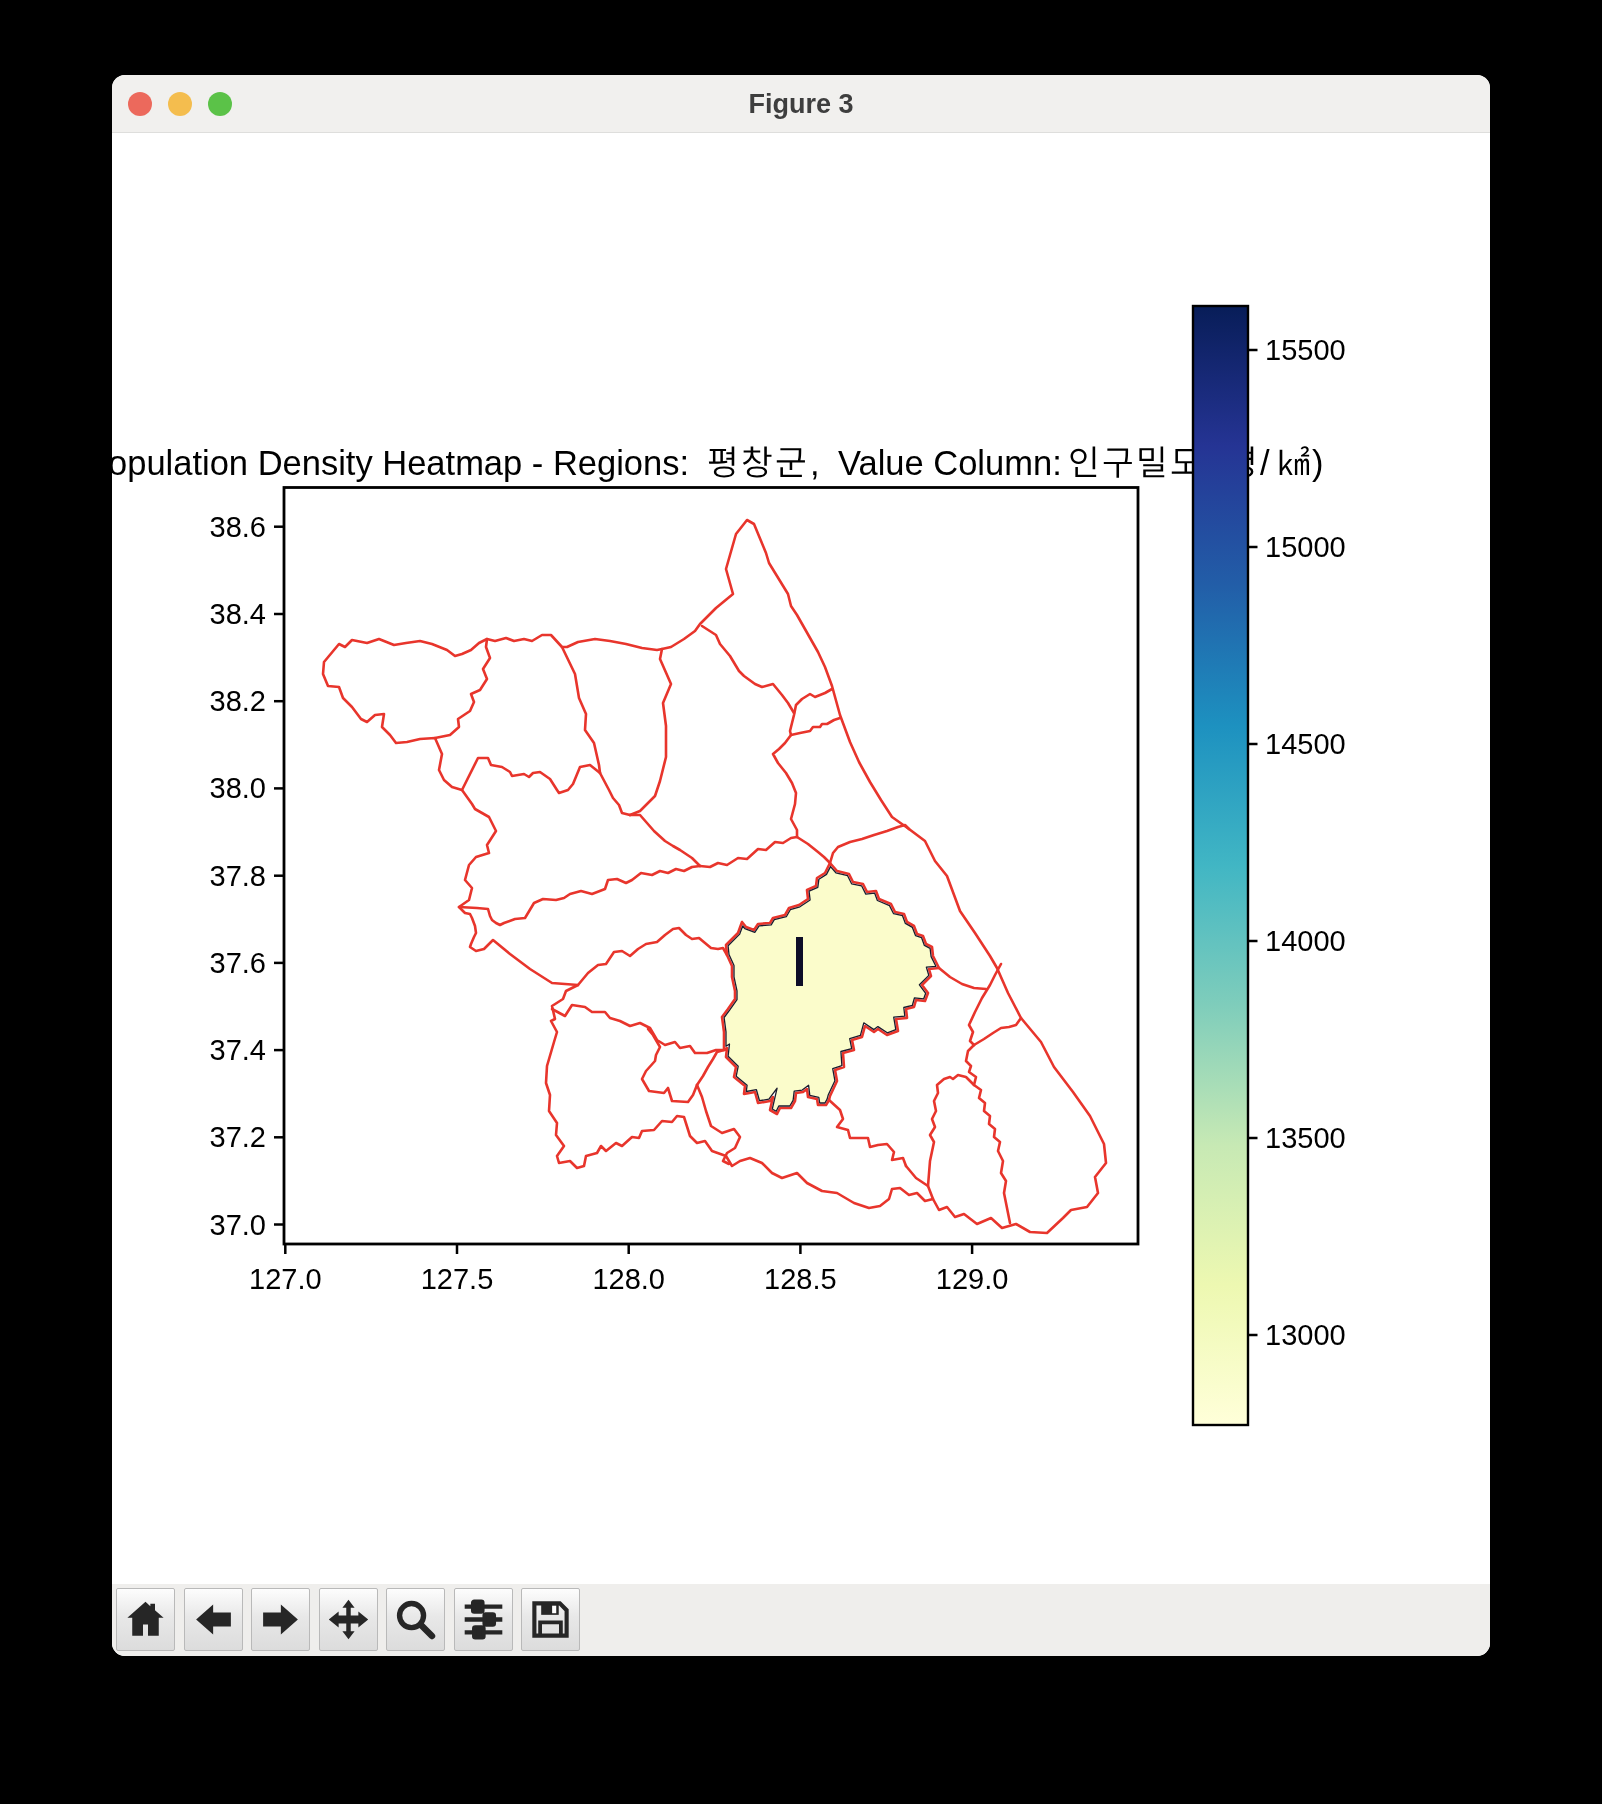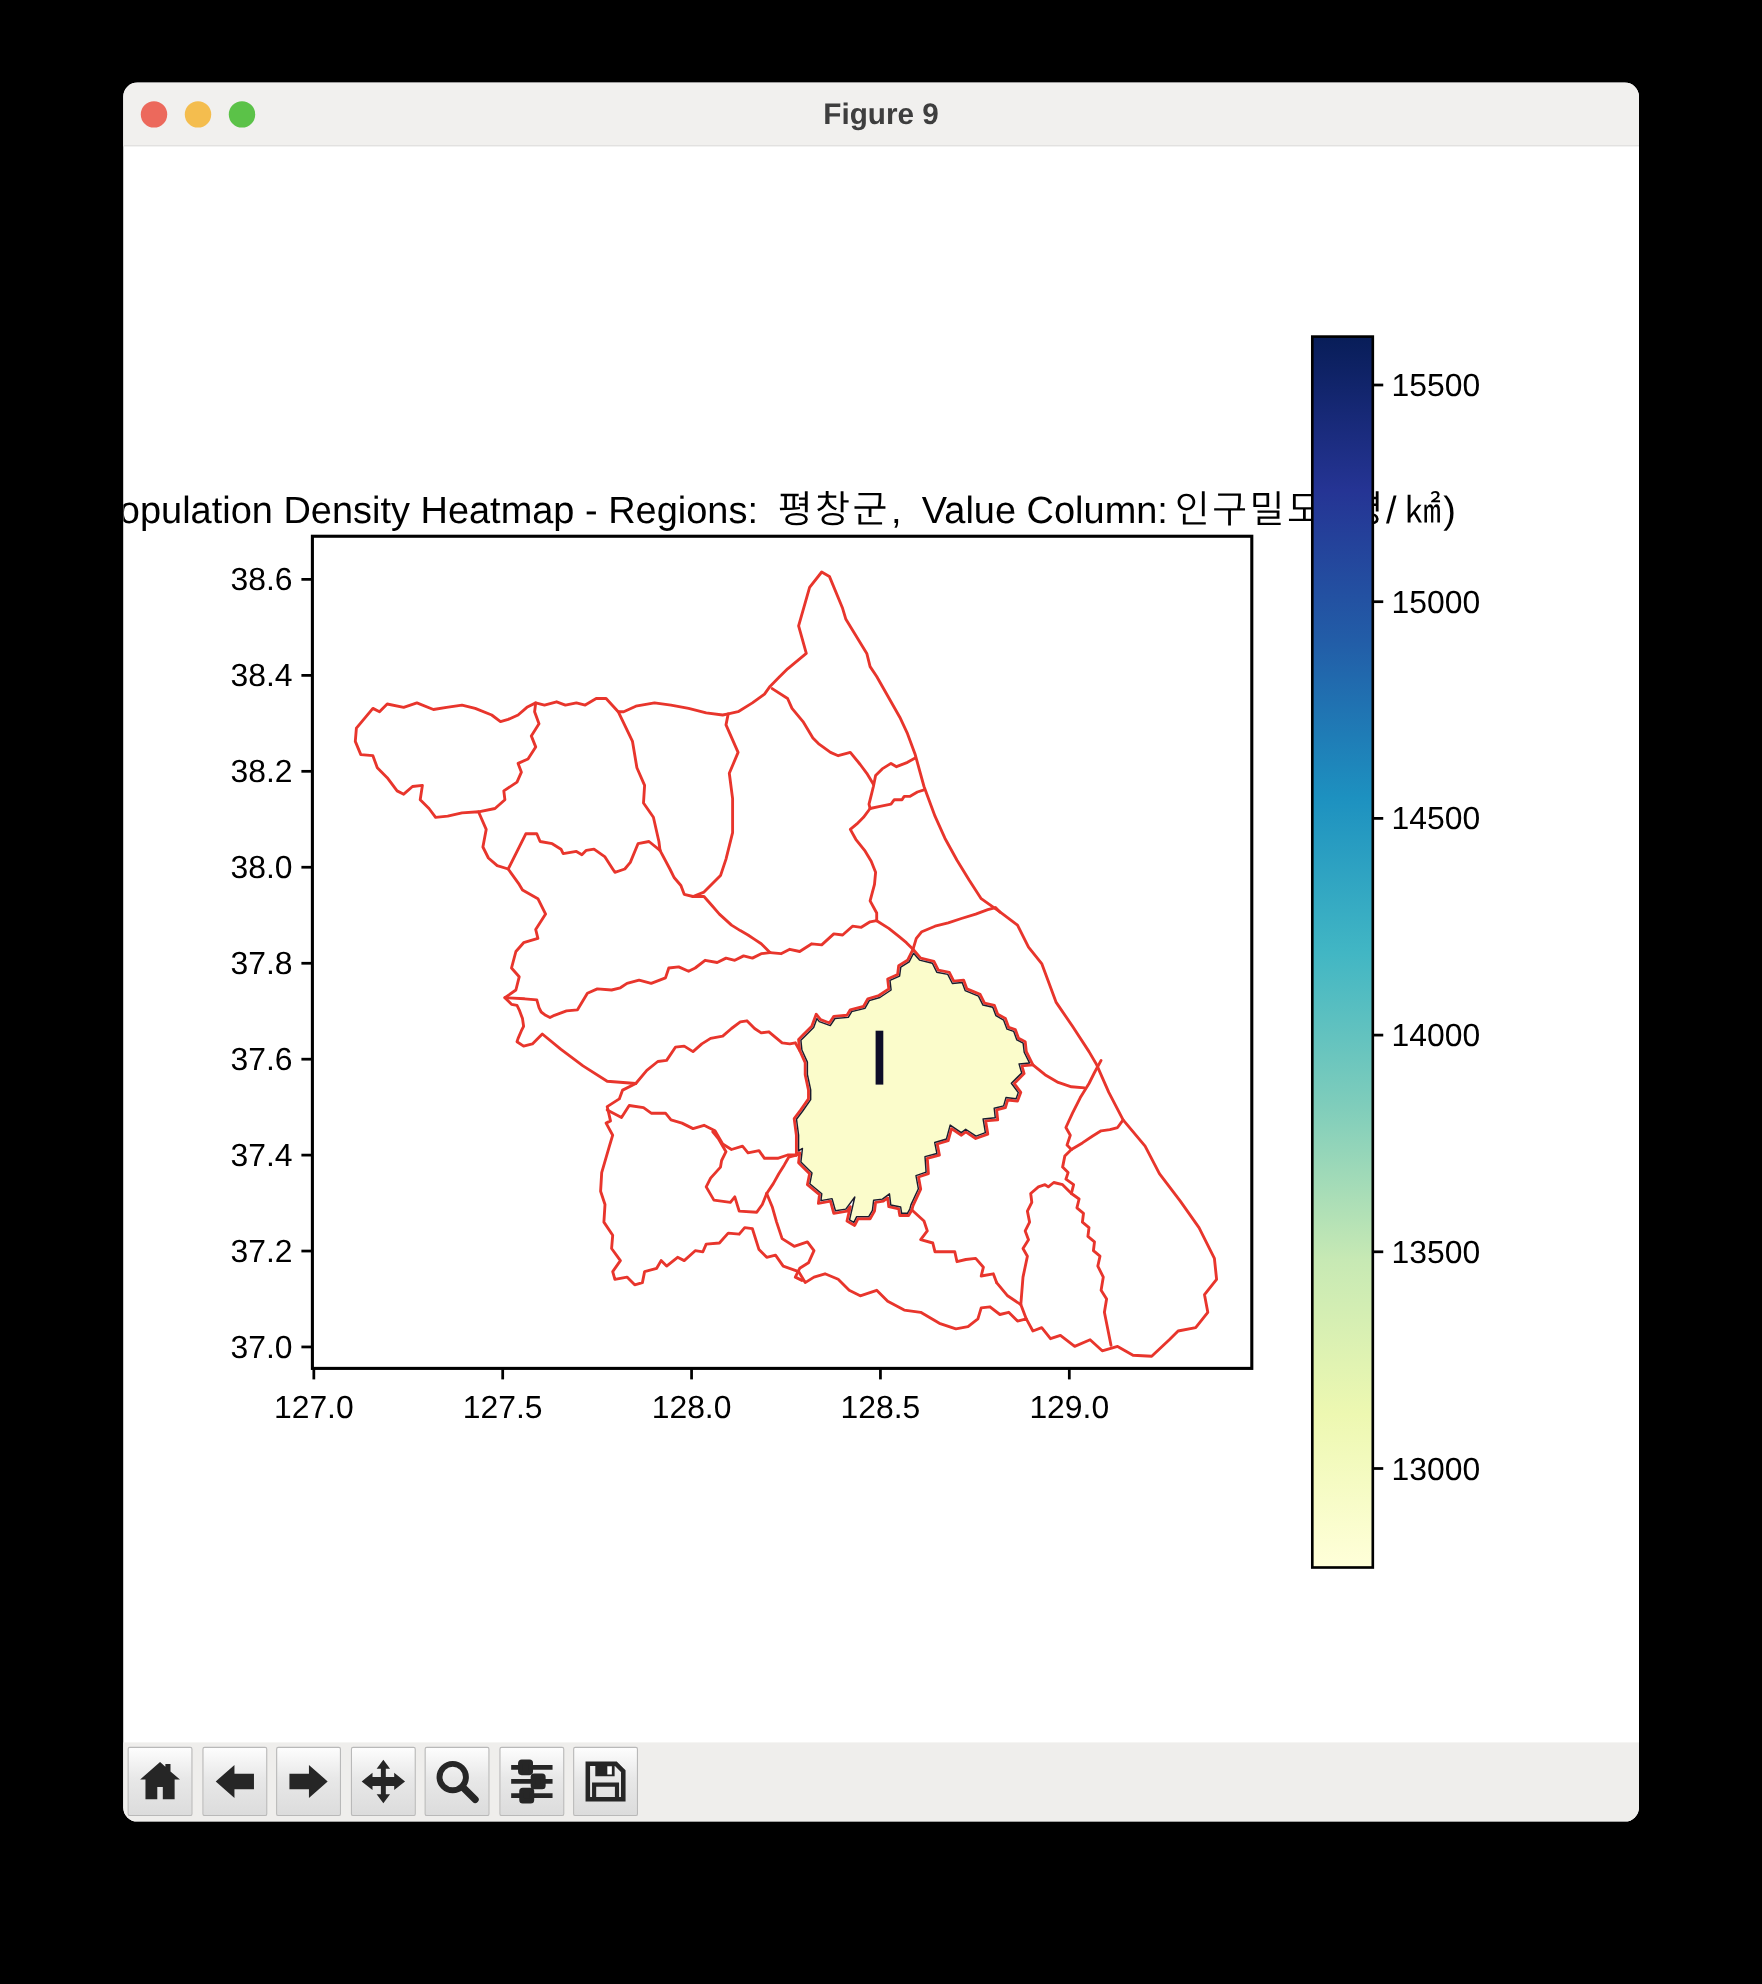--- a/index.html
+++ b/index.html
@@ -9,21 +9,21 @@
 #canvas{position:absolute;left:0;top:58px;width:1378px;height:1451px}
 #toolbar{position:absolute;left:0;top:1509px;width:1378px;height:72px;background:#efeeec}
 .tbtn{position:absolute;top:3.5px;width:57px;height:61px;border:1px solid #b9b9b9;background:linear-gradient(#fdfdfd,#e8e8e8 45%,#dcdcdc);border-radius:2px}
 .ticon{position:absolute;left:7px;top:9px;width:43px;height:43px}
 </style></head><body>
 <div id="win">
   <div id="tbar">
     <div class="tl" style="left:16px;background:#ec695c"></div>
     <div class="tl" style="left:56px;background:#f4bd4e"></div>
     <div class="tl" style="left:96px;background:#5bc248"></div>
-    <div id="wtitle">Figure 9</div>
+    <div id="wtitle">Figure 3</div>
   </div>
   <svg id="canvas" viewBox="0 0 1378 1451" font-family="Liberation Sans, sans-serif" fill="#000">
     <defs>
         <linearGradient id="cb" x1="0" y1="1" x2="0" y2="0">
           <stop offset="0.0%" stop-color="#ffffd9"></stop>
           <stop offset="12.5%" stop-color="#edf8b1"></stop>
           <stop offset="25.0%" stop-color="#c7e9b4"></stop>
           <stop offset="37.5%" stop-color="#7fcdbb"></stop>
           <stop offset="50.0%" stop-color="#41b6c4"></stop>
           <stop offset="62.5%" stop-color="#1d91c0"></stop>

